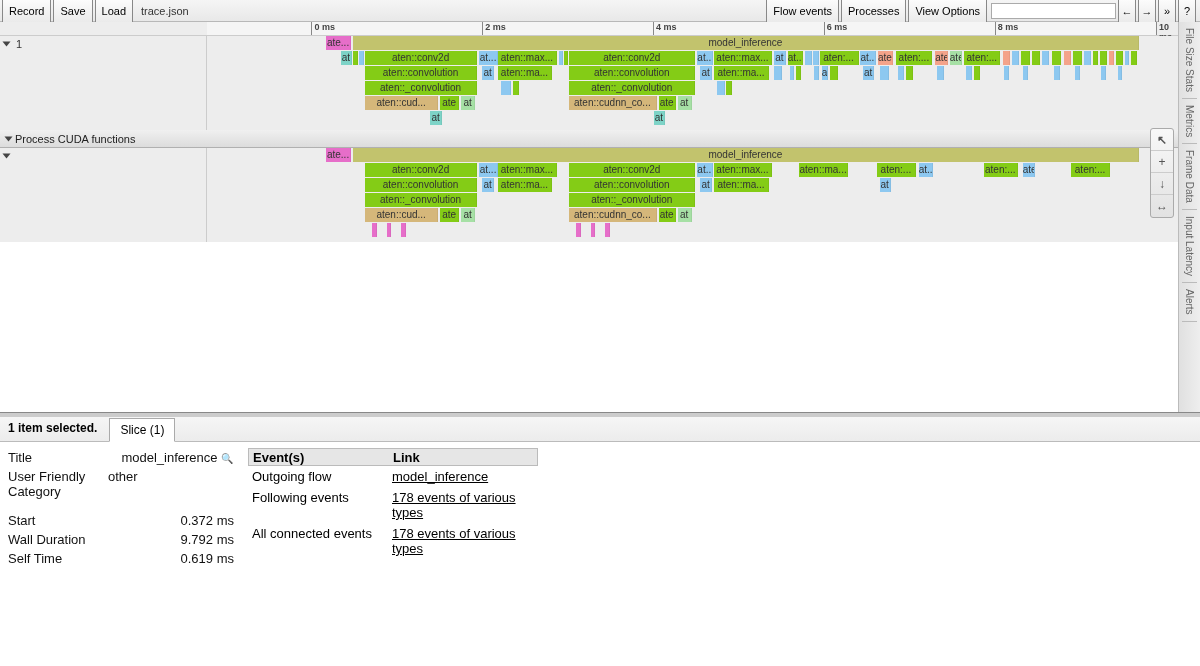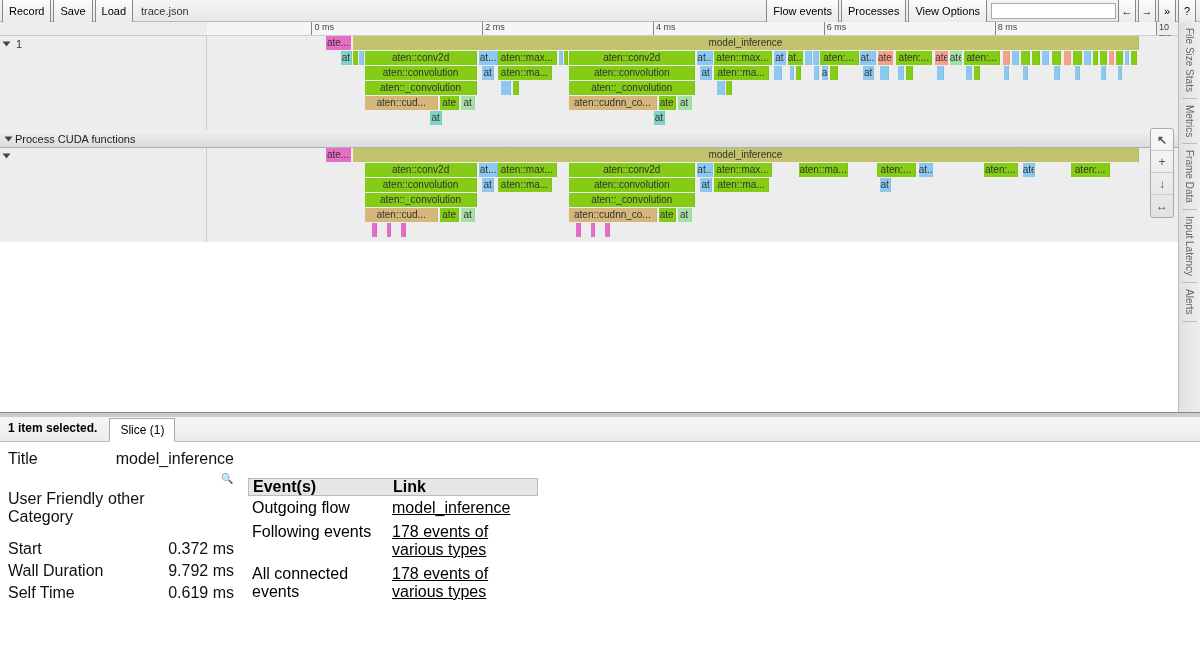--- a/index.html
+++ b/index.html
@@ -8,21 +8,21 @@
 
 .toolbar { height: 22px; background: linear-gradient(#f5f5f5,#e8e8e8); border-bottom: 1px solid #b8b8b8; display: flex; align-items: center; padding: 0 2px; }
 .toolbar button { font-size: 11px; background: linear-gradient(#fefefe,#e8e8e8); border: 1px solid #888; border-radius: 2px; padding: 1px 6px; margin-right: 2px; height: 30px; cursor: pointer; }
 .toolbar .filename { margin-left: 6px; color: #333; }
 .toolbar .spacer { flex: 1; }
 .toolbar input[type=text] { width: 125px; height: 16px; border: 1px solid #aaa; margin: 0 2px; font-size: 10px; padding: 0 2px; }
 .toolbar .icon-btn { width: 18px; padding: 1px 0; text-align: center; }
 
 
 .ruler { height: 14px; background: #f5f5f5; border-bottom: 1px solid #ccc; margin-left: 207px; margin-right: 22px; position: relative; }
-.ruler .tick { position: absolute; top: 0; bottom: 0; border-left: 1px solid #888; font-size: 9px; color: #444; padding-left: 2px; }
+.ruler .tick { position: absolute; top: 0; bottom: 0; border-left: 1px solid #888; font-size: 9px; color: #444; padding-left: 2px; font-weight: bold; }
 .ruler-container { position: relative; height: 14px; background:#ededed; border-bottom:1px solid #ccc;}
 .ruler-container::before { content:''; position:absolute; left:0; width:207px; top:0; bottom:0; background:#ededed; border-right:1px solid #ccc;}
 
 
 .process-header { height: 18px; background: linear-gradient(#f0f0f0,#dcdcdc); border-bottom: 1px solid #b0b0b0; display: flex; align-items: center; padding-left: 2px; font-size: 11px; color: #222; position:relative;}
 .process-header .disclosure { display:inline-block; width:0; height:0; border-left:5px solid #444; border-top:4px solid transparent; border-bottom:4px solid transparent; transform:rotate(90deg); margin:0 4px;}
 .process-header .close-x { position:absolute; right:4px; font-size:12px; color:#555; cursor:pointer;}
 
 
 .track-body { position: relative; display: flex; }
@@ -50,21 +50,21 @@
 .nav-tool { position:absolute; right:26px; top:128px; width:24px; background:linear-gradient(#f8f8f8,#e2e2e2); border:1px solid #aaa; border-radius:3px; }
 .nav-tool div { height:22px; display:flex; align-items:center; justify-content:center; border-bottom:1px solid #ccc; font-size:12px; color:#555;}
 .nav-tool div:last-child { border-bottom:none;}
 
 
 .details { position:absolute; left:0; right:0; bottom:0; height:254px; border-top:2px solid #888; background:#fff;}
 .details-drag { position:absolute; left:0; right:0; top:-1px; height:4px; background:#ccc; cursor:ns-resize;}
 .details-tabs { height:28px; display:flex; align-items:flex-end; padding:0 8px; border-bottom:1px solid #bbb; background:linear-gradient(#f7f7f7,#ececec);}
 .details-tabs .sel-count { font-size:12px; font-weight:bold; margin-right:12px; padding-bottom:6px; }
 .details-tabs .tab { border:1px solid #aaa; border-bottom:1px solid #fff; background:#fff; padding:4px 10px; font-size:12px; position:relative; top:1px;}
-.details-body { display:flex; padding:6px 8px; font-size:16px;align-items:flex-end; }
+.details-body { display:flex; padding:6px 8px; font-size:13px; }
 .props { width:240px; }
 .props .row { display:flex; padding:2px 0;}
 .props .k { width:100px; color:#111;}
 .props .v { flex:1; text-align: right; padding-right:14px; color:#111;}
 .props .search-icon::after { content:'🔍'; font-size:10px; margin-left:4px; color:#888;}
 .events-table { flex:0 0 290px;}
 .events-table .hdr { display:flex; background:#e6e6e6; border:1px solid #bbb; height:18px; align-items:center; font-weight:bold;}
 .events-table .hdr div:first-child { width:140px; padding-left:4px;}
 .events-table .hdr div:last-child { flex:1; padding-left:4px;}
 .events-table .erow { display:flex; padding:3px 0;}

